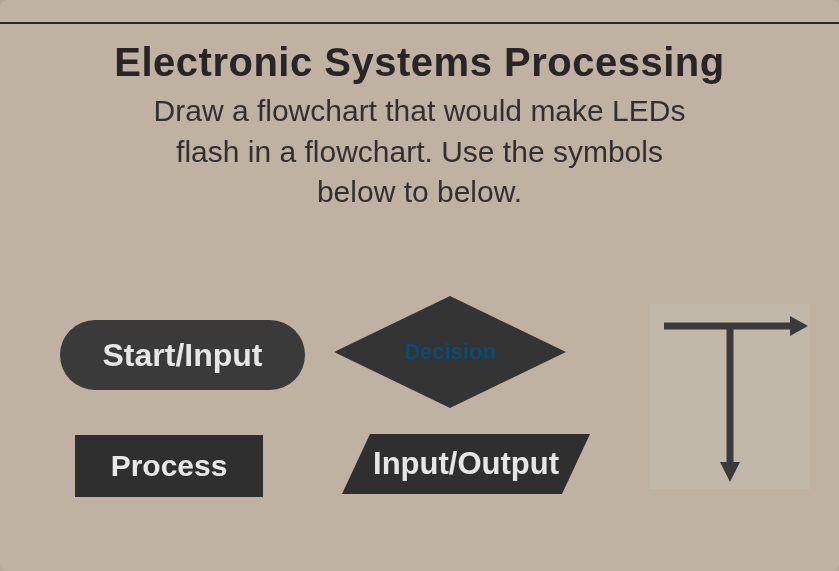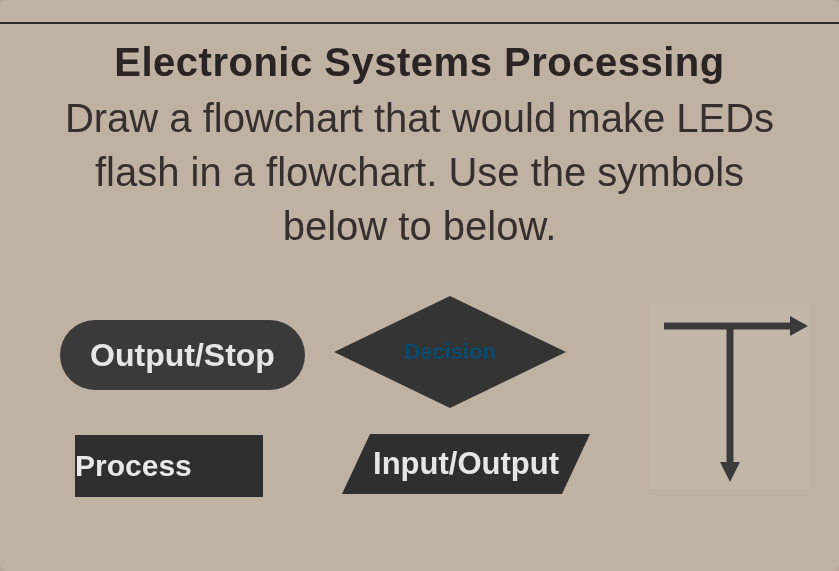--- a/index.html
+++ b/index.html
@@ -30,21 +30,21 @@
     text-align: center;
     padding-top: 40px;
   }
   .title {
     font-size: 40px;
     font-weight: bold;
     color: #2a2424;
     letter-spacing: 0.5px;
   }
   .instruction {
-    font-size: 40px;
+    font-size: 30px;
     color: #352f2f;
     text-align: center;
     line-height: 1.35;
     padding: 6px 30px 0 30px;
   }
   .symbols {
     position: absolute;
     left: 0;
     top: 300px;
     width: 100%;
@@ -70,20 +70,21 @@
   .process {
     position: absolute;
     left: 75px;
     top: 135px;
     width: 188px;
     height: 62px;
     background: #2f2f2f;
     color: #e8e8e8;
     display: flex;
     align-items: center;
+    justify-content: center;
     font-size: 30px;
     font-weight: bold;
   }
   
   .decision-wrap {
     position: absolute;
     left: 330px;
     top: -8px;
     width: 240px;
     height: 120px;
@@ -140,21 +141,21 @@
     <div class="instruction">
       <span>Draw a flowchart that would make LEDs</span><br>
       <span>flash in a flowchart. Use the symbols</span><br>
       <span>below to below.</span>
     </div>
   </div>
 
   <div class="symbols">
 
     <div class="startstop">
-      <span>Output/Stop</span>
+      <span>Start/Input</span>
     </div>
 
     <div class="decision-wrap">
       <svg width="240" height="120" viewBox="0 0 240 120">
         <polygon points="120,4 236,60 120,116 4,60" fill="#343434"></polygon>
       </svg>
       <div class="decision-label">Decision</div>
     </div>
 
     <div class="process">

